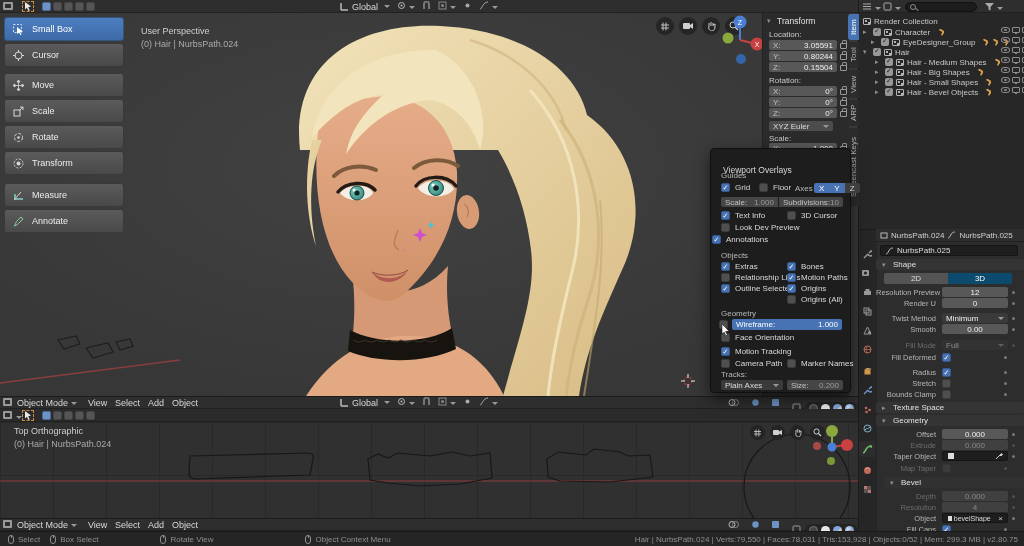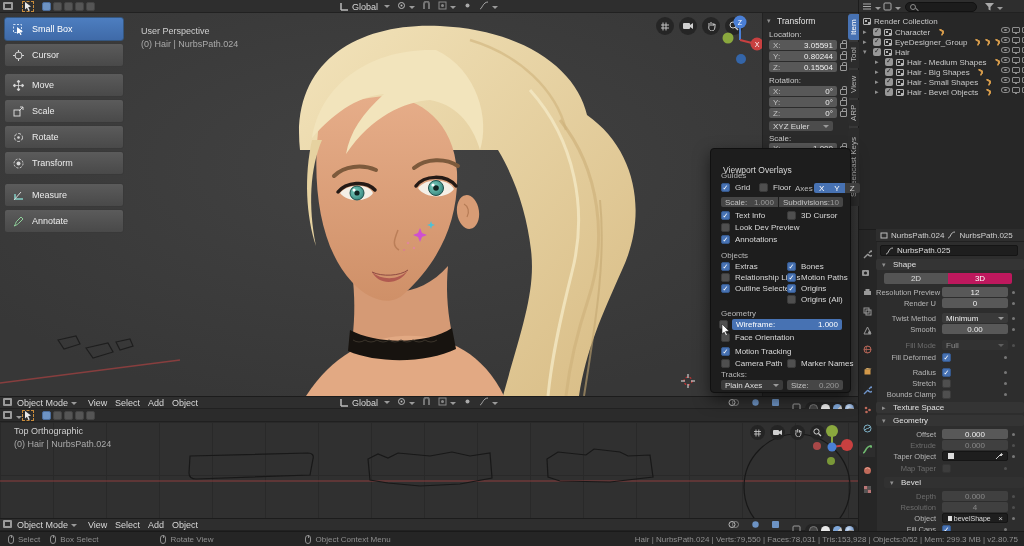--- a/index.html
+++ b/index.html
@@ -427,21 +427,21 @@
       <span>Text Info</span>
     </div>
   <div class="r cbrow" style="left:76px;top:62px">
       <span class="cb"></span>
       <span>3D Cursor</span>
     </div>
   <div class="r cbrow" style="left:10px;top:74px">
       <span class="cb"></span>
       <span>Look Dev Preview</span>
     </div>
-  <div class="r cbrow" style="left:10px;top:86px">
+  <div class="r cbrow" style="left:1px;top:86px">
       <span class="cb on"></span>
       <span>Annotations</span>
     </div>
   <div class="r plabel" style="left:10px;top:102px">Objects</div>
   <div class="r cbrow" style="left:10px;top:113px">
       <span class="cb on"></span>
       <span>Extras</span>
     </div>
   <div class="r cbrow" style="left:76px;top:113px">
       <span class="cb on"></span>
@@ -523,21 +523,21 @@
     <span class="i-col"></span>
     <span>Render Collection</span>
   </div>
   <div class="orow" style="left:4px;top:27px">
     <span class="tri">▸</span>
       <span class="ocb"></span>
       <span class="i-col"></span>
     <span>Character</span>
       <span class="i-curve" style="margin-left:4px"></span>
   </div>
-  <div class="orow" style="left:4px;top:37px">
+  <div class="orow" style="left:12px;top:37px">
     <span class="tri">▸</span>
       <span class="ocb"></span>
       <span class="i-col"></span>
     <span>EyeDesigner_Group</span>
     <span class="i-curve" style="margin-left:3px"></span>
     <span class="i-curve"></span>
     <span class="i-curve"></span>
   </div>
   <div class="orow" style="left:4px;top:47px">
     <span class="tri">▾</span>
@@ -715,21 +715,21 @@
     </svg>
   <span>NurbsPath.025</span>
 </div>
 
 <div class="sechead" style="left:876px;top:259px;width:148px">
   <span class="tri">▾</span>
     <span>Shape</span>
 </div>
 <div class="r" style="left:884px;top:273px;width:128px;height:11px;display:flex">
   <span style="flex:1;background:#545454;border-radius:2px 0 0 2px;display:flex;align-items:center;justify-content:center;font-size:8px;color:#ddd">2D</span>
-  <span style="flex:1;background:#be185d;border-radius:0 2px 2px 0;display:flex;align-items:center;justify-content:center;font-size:8px;color:#fff">3D</span>
+  <span style="flex:1;background:#0c4a6e;border-radius:0 2px 2px 0;display:flex;align-items:center;justify-content:center;font-size:8px;color:#fff">3D</span>
 </div>
 <div class="prow" style="left:876px;top:287px">
     <span class="plab">Resolution Preview U</span>
     <span class="fld pfield" style="justify-content:center">12</span>
     <span class="dot"></span>
   </div>
 <div class="prow" style="left:876px;top:298px">
     <span class="plab">Render U</span>
     <span class="fld pfield" style="justify-content:center">0</span>
     <span class="dot"></span>

